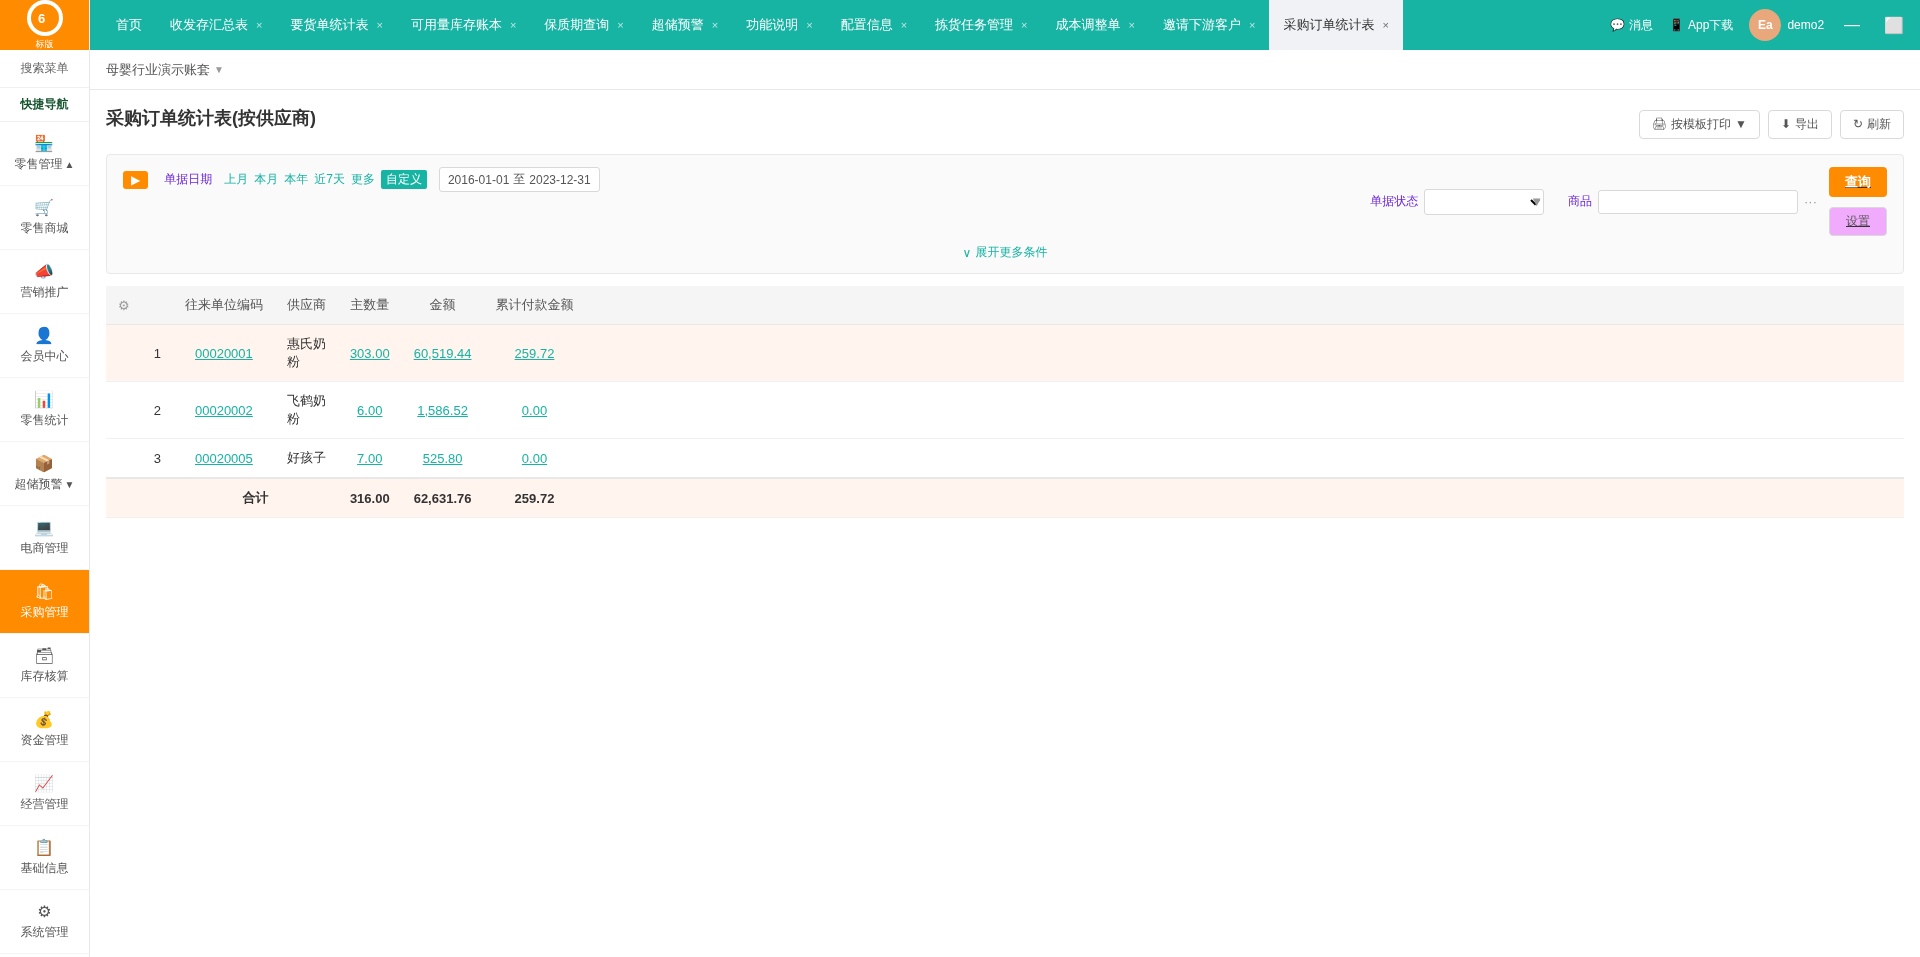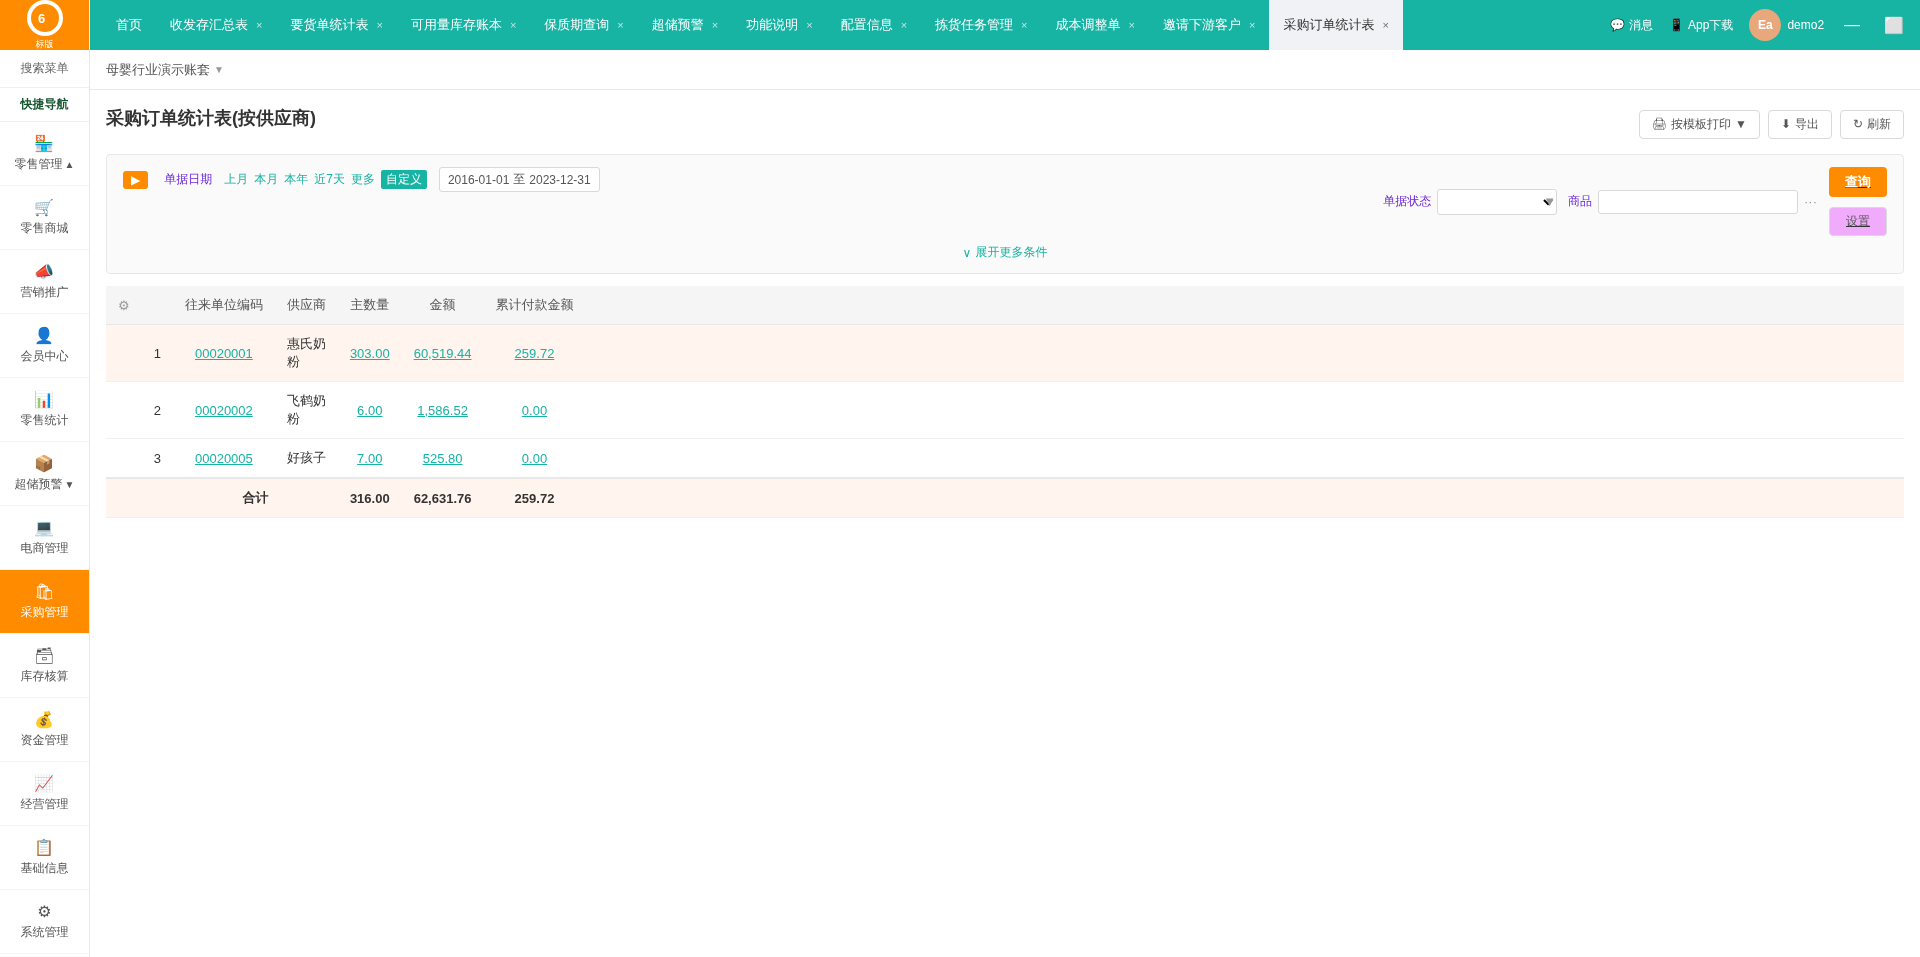--- a/index.html
+++ b/index.html
@@ -42,21 +42,21 @@
     .page-actions { display: flex; gap: 8px; align-items: center; }
     .btn-print { background: white; border: 1px solid #d9d9d9; color: #555; padding: 5px 12px; border-radius: 4px; cursor: pointer; font-size: 12px; display: flex; align-items: center; gap: 4px; }
     .btn-export { background: white; border: 1px solid #d9d9d9; color: #555; padding: 5px 12px; border-radius: 4px; cursor: pointer; font-size: 12px; display: flex; align-items: center; gap: 4px; }
     .btn-refresh { background: white; border: 1px solid #d9d9d9; color: #555; padding: 5px 12px; border-radius: 4px; cursor: pointer; font-size: 12px; display: flex; align-items: center; gap: 4px; }
     .btn-query { background: #ff8c00; border: none; color: white; padding: 6px 16px; border-radius: 4px; cursor: pointer; font-size: 13px; font-weight: bold; }
     .btn-settings { background: #f0abfc; border: 1px solid #d9d9d9; color: #555; padding: 5px 12px; border-radius: 4px; cursor: pointer; font-size: 12px; }
 
     
     .filter-area { background: #fafafa; border: 1px solid #e8e8e8; border-radius: 4px; padding: 12px 16px; margin-bottom: 12px; }
     .filter-row { display: flex; align-items: center; gap: 12px; flex-wrap: wrap; }
-    .filter-item { display: flex; align-items: center; gap: 6px; }
+    .filter-item { display: flex; align-items: center; gap: 6px; margin-left: 13px; }
     .filter-label { font-size: 12px; color: #6d28d9; white-space: nowrap; }
     .filter-toggle-btn { background: #ff8c00; color: white; border: none; padding: 2px 8px; border-radius: 3px; cursor: pointer; font-size: 12px; display: flex; align-items: center; }
     .date-shortcuts { display: flex; gap: 6px; align-items: center; }
     .date-shortcut { font-size: 12px; color: #17b3a3; cursor: pointer; }
     .date-range { font-size: 12px; color: #555; border: 1px solid #d9d9d9; padding: 3px 8px; border-radius: 3px; background: white; display: flex; align-items: center; gap: 4px; }
     .custom-badge { background: #17b3a3; color: white; font-size: 12px; padding: 1px 5px; border-radius: 2px; }
     .filter-status { display: flex; align-items: center; gap: 6px; }
     .status-select { border: 1px solid #d9d9d9; padding: 4px 8px; border-radius: 3px; font-size: 12px; background: white; min-width: 120px; }
     .goods-input { border: 1px solid #d9d9d9; padding: 4px 8px; border-radius: 3px; font-size: 12px; background: white; min-width: 200px; }
     .expand-more { display: flex; justify-content: center; margin-top: 8px; }

